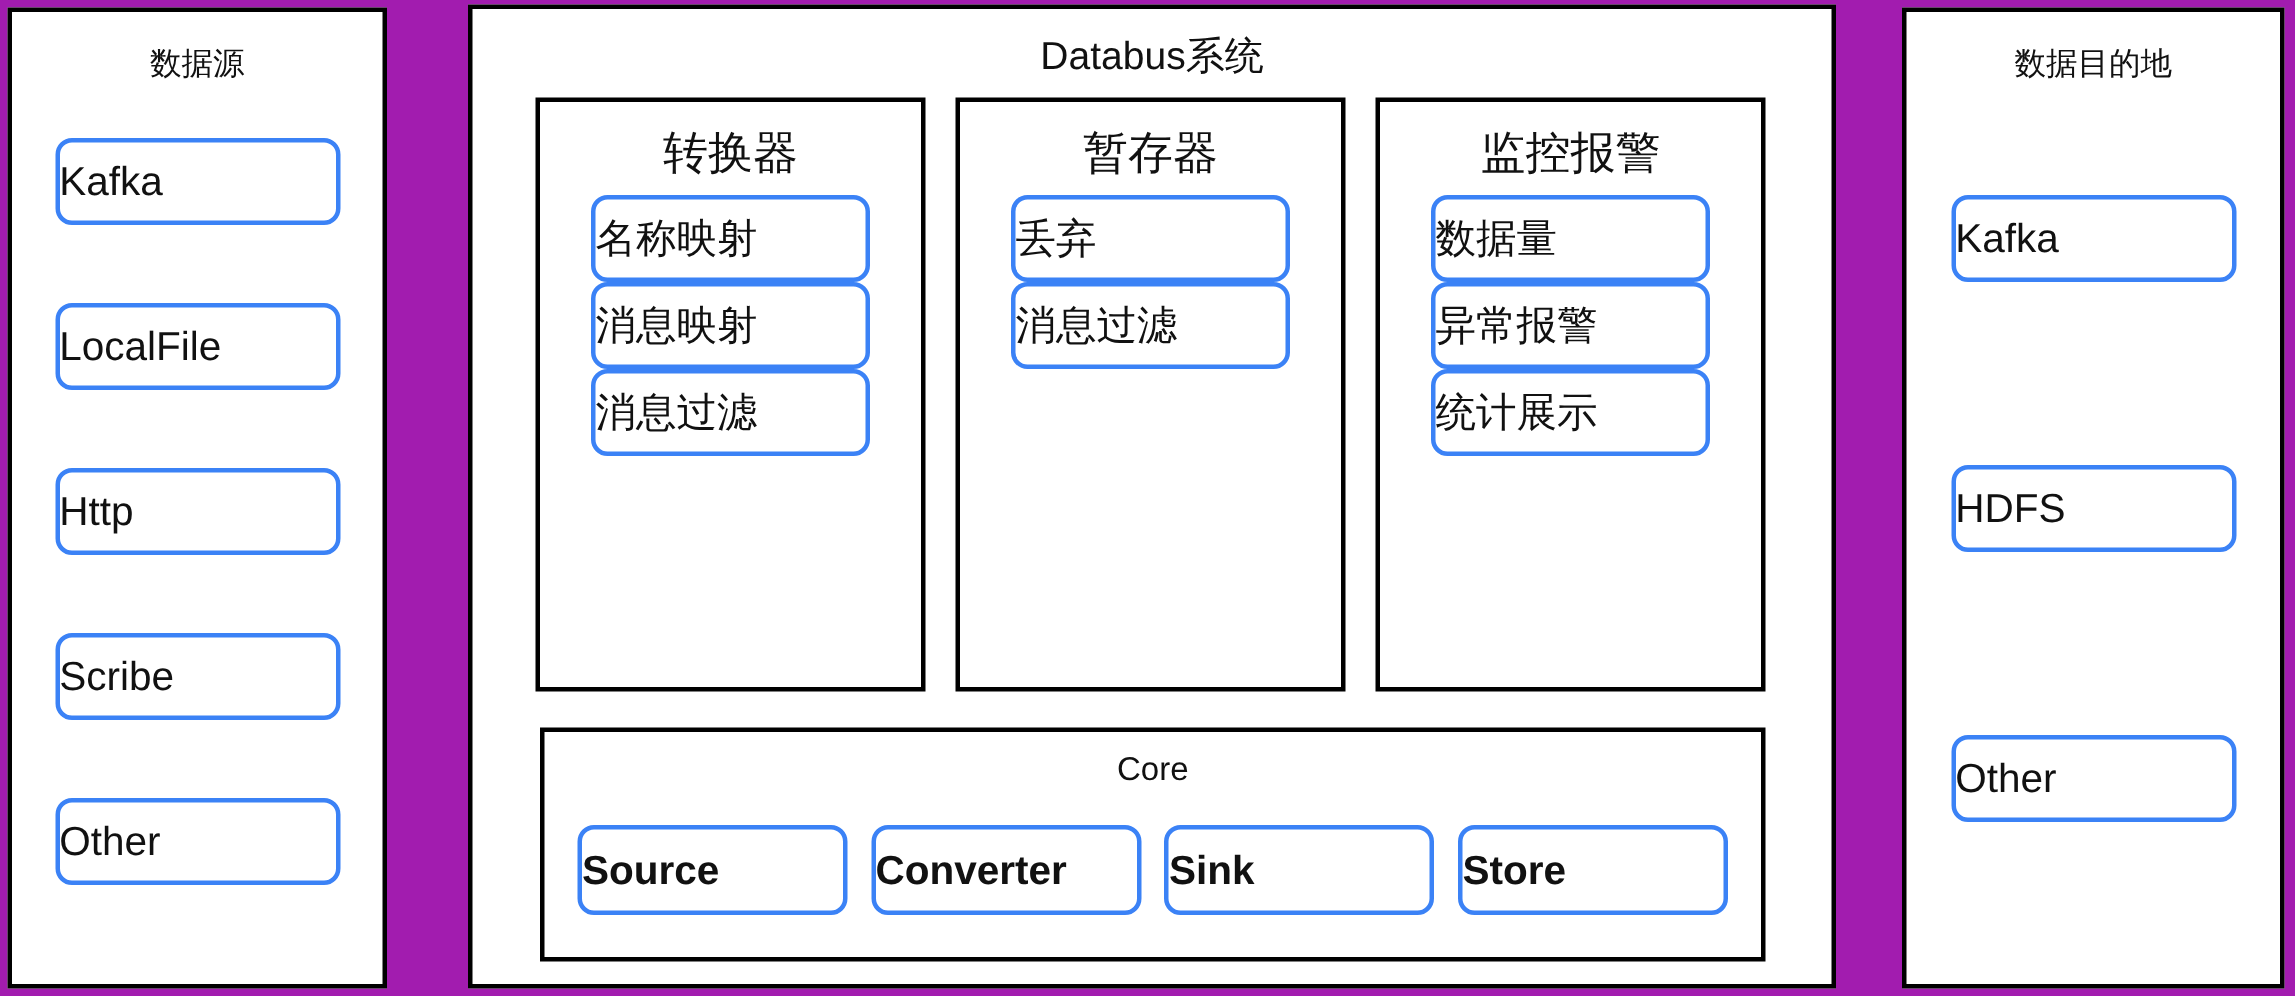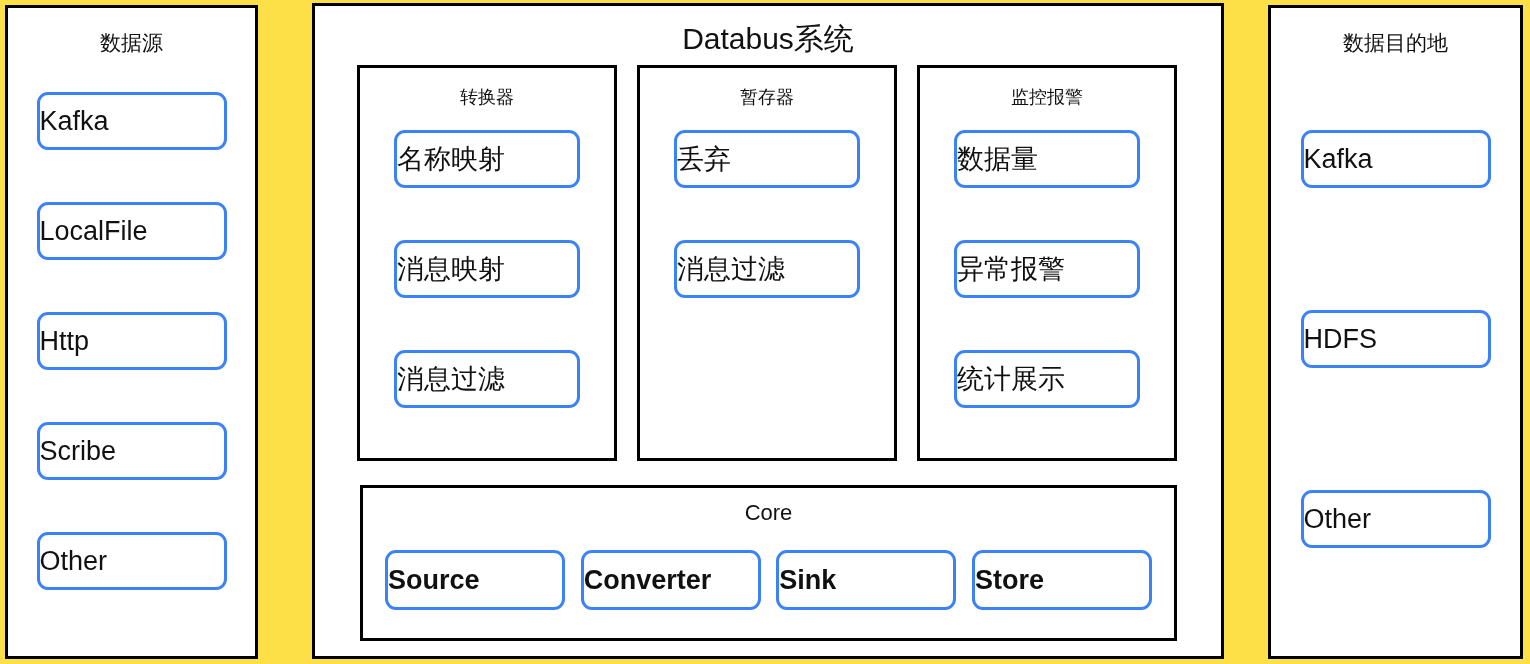--- a/index.html
+++ b/index.html
@@ -10,21 +10,21 @@
     height: 664px;
     background: #000000;
     font-family: "Liberation Sans", "DejaVu Sans", sans-serif;
     overflow: hidden;
   }
 
   #diagram {
     position: relative;
     width: 1530px;
     height: 664px;
-    background: #fde047;
+    background: #a21caf;
   }
 
   
   .panel {
     position: absolute;
     background: #ffffff;
     border: 3px solid #000000;
   }
 
   .panel-title {
@@ -95,50 +95,49 @@
     font-size: 27px;
   }
 
   
   #databus-panel {
     left: 312px; top: 3px;
     width: 912px; height: 656px;
   }
   #databus-title {
     margin-top: 18px;
-    font-size: 30px;
+    font-size: 26px;
   }
 
   
   #module-row {
     position: absolute;
     left: 42px;  top: 59px;
     width: 820px; height: 396px;
     display: flex;
     justify-content: space-between;
   }
   .module {
     position: relative;
     width: 260px;
     height: 396px;
     background: #ffffff;
     border: 3px solid #000000;
   }
   .module > .panel-title {
     margin-top: 20px;
-    font-size: 18px;
+    font-size: 30px;
   }
   .module .node-stack {
     position: absolute;
     left: 0; right: 0;
     top: 62px;
     display: flex;
     flex-direction: column;
     align-items: center;
-    gap: 52px;
   }
   .module .node {
     width: 186px;
     height: 58px;
     font-size: 27px;
   }
 
   
   #core-panel {
     position: absolute;

